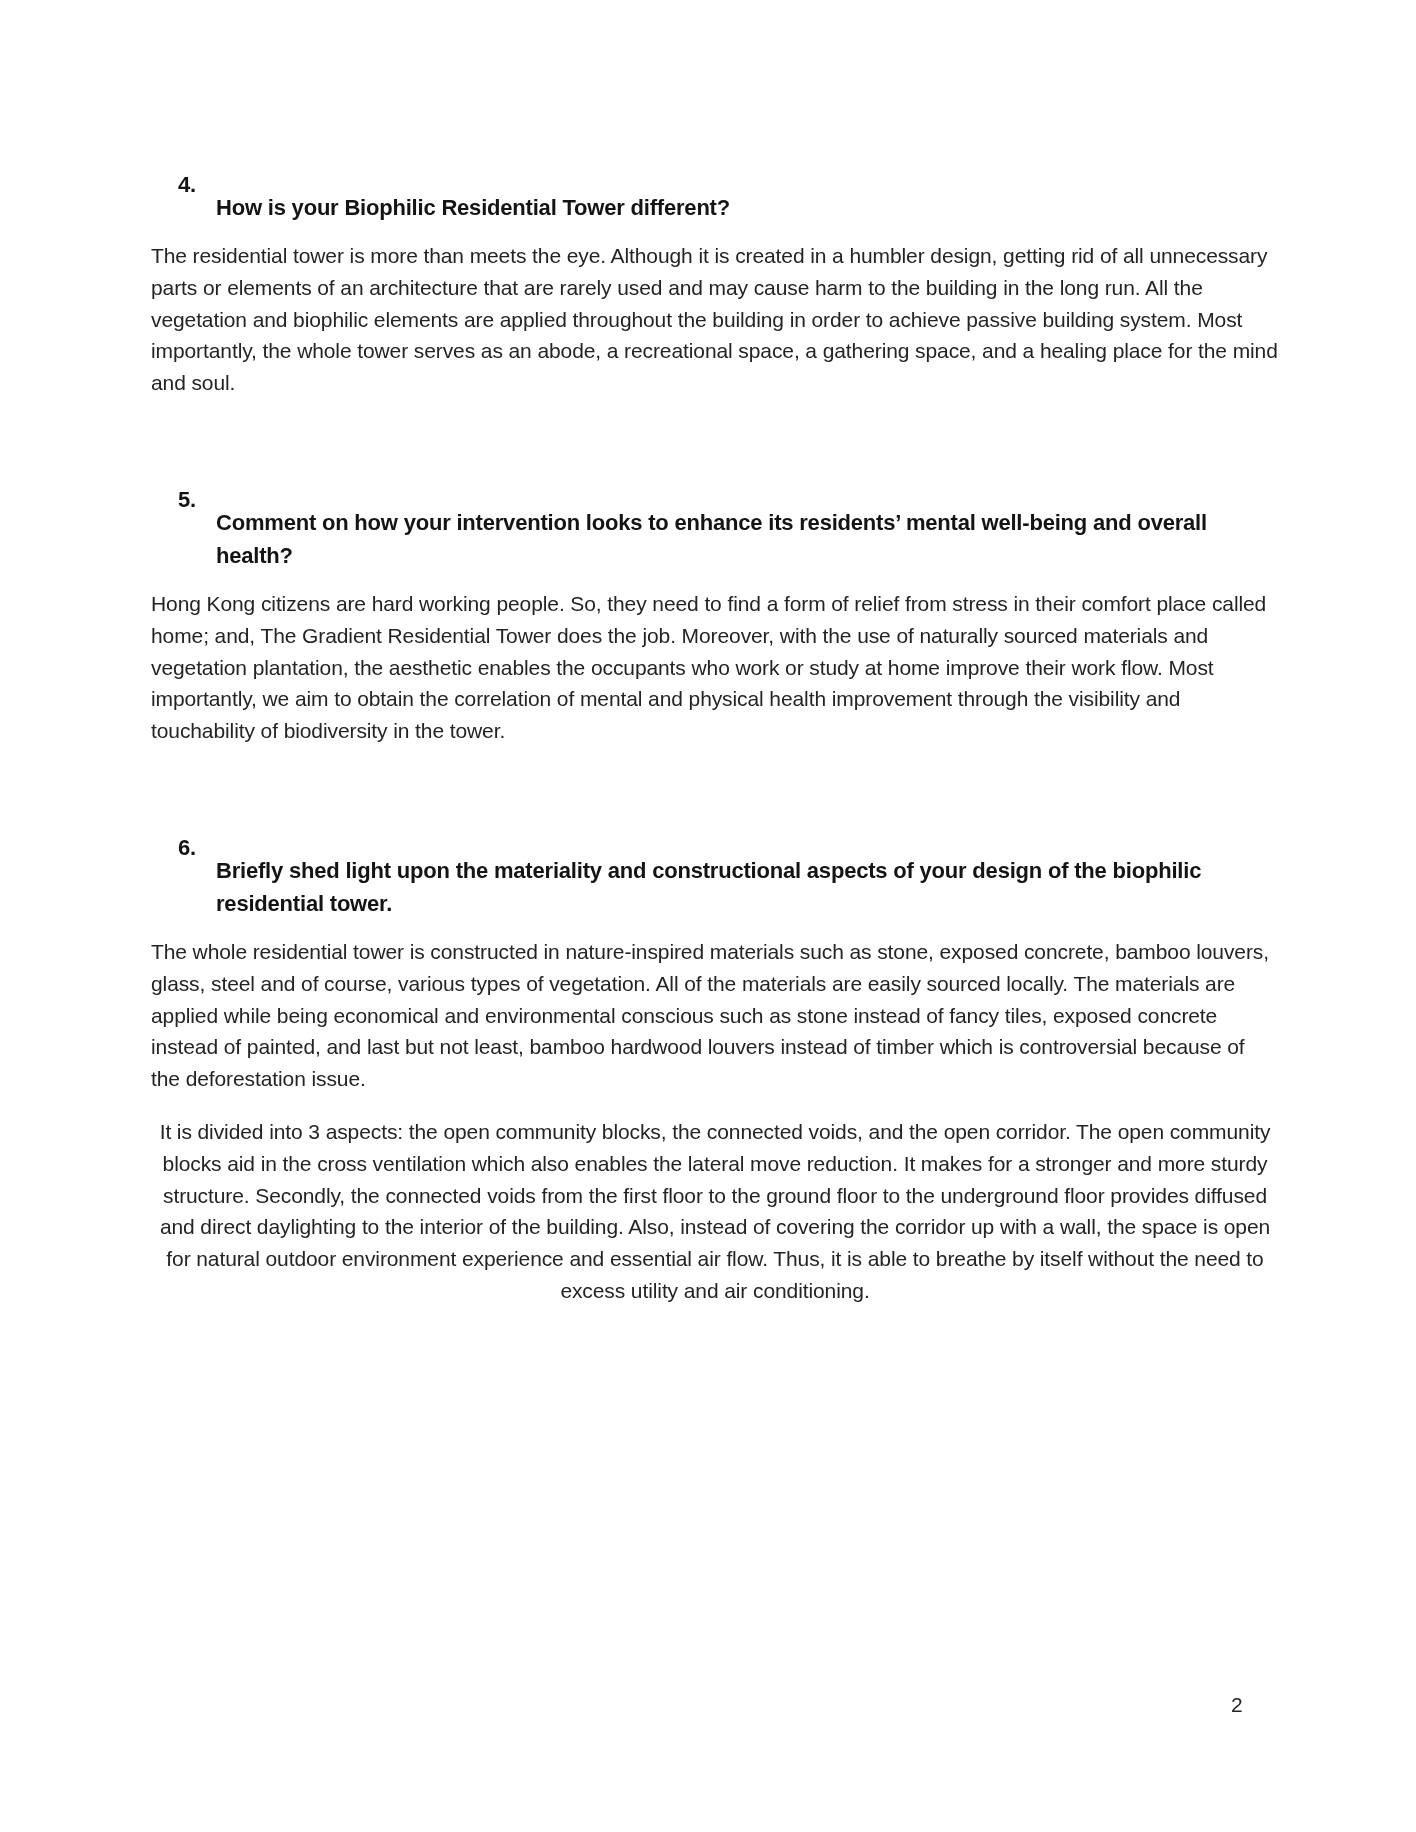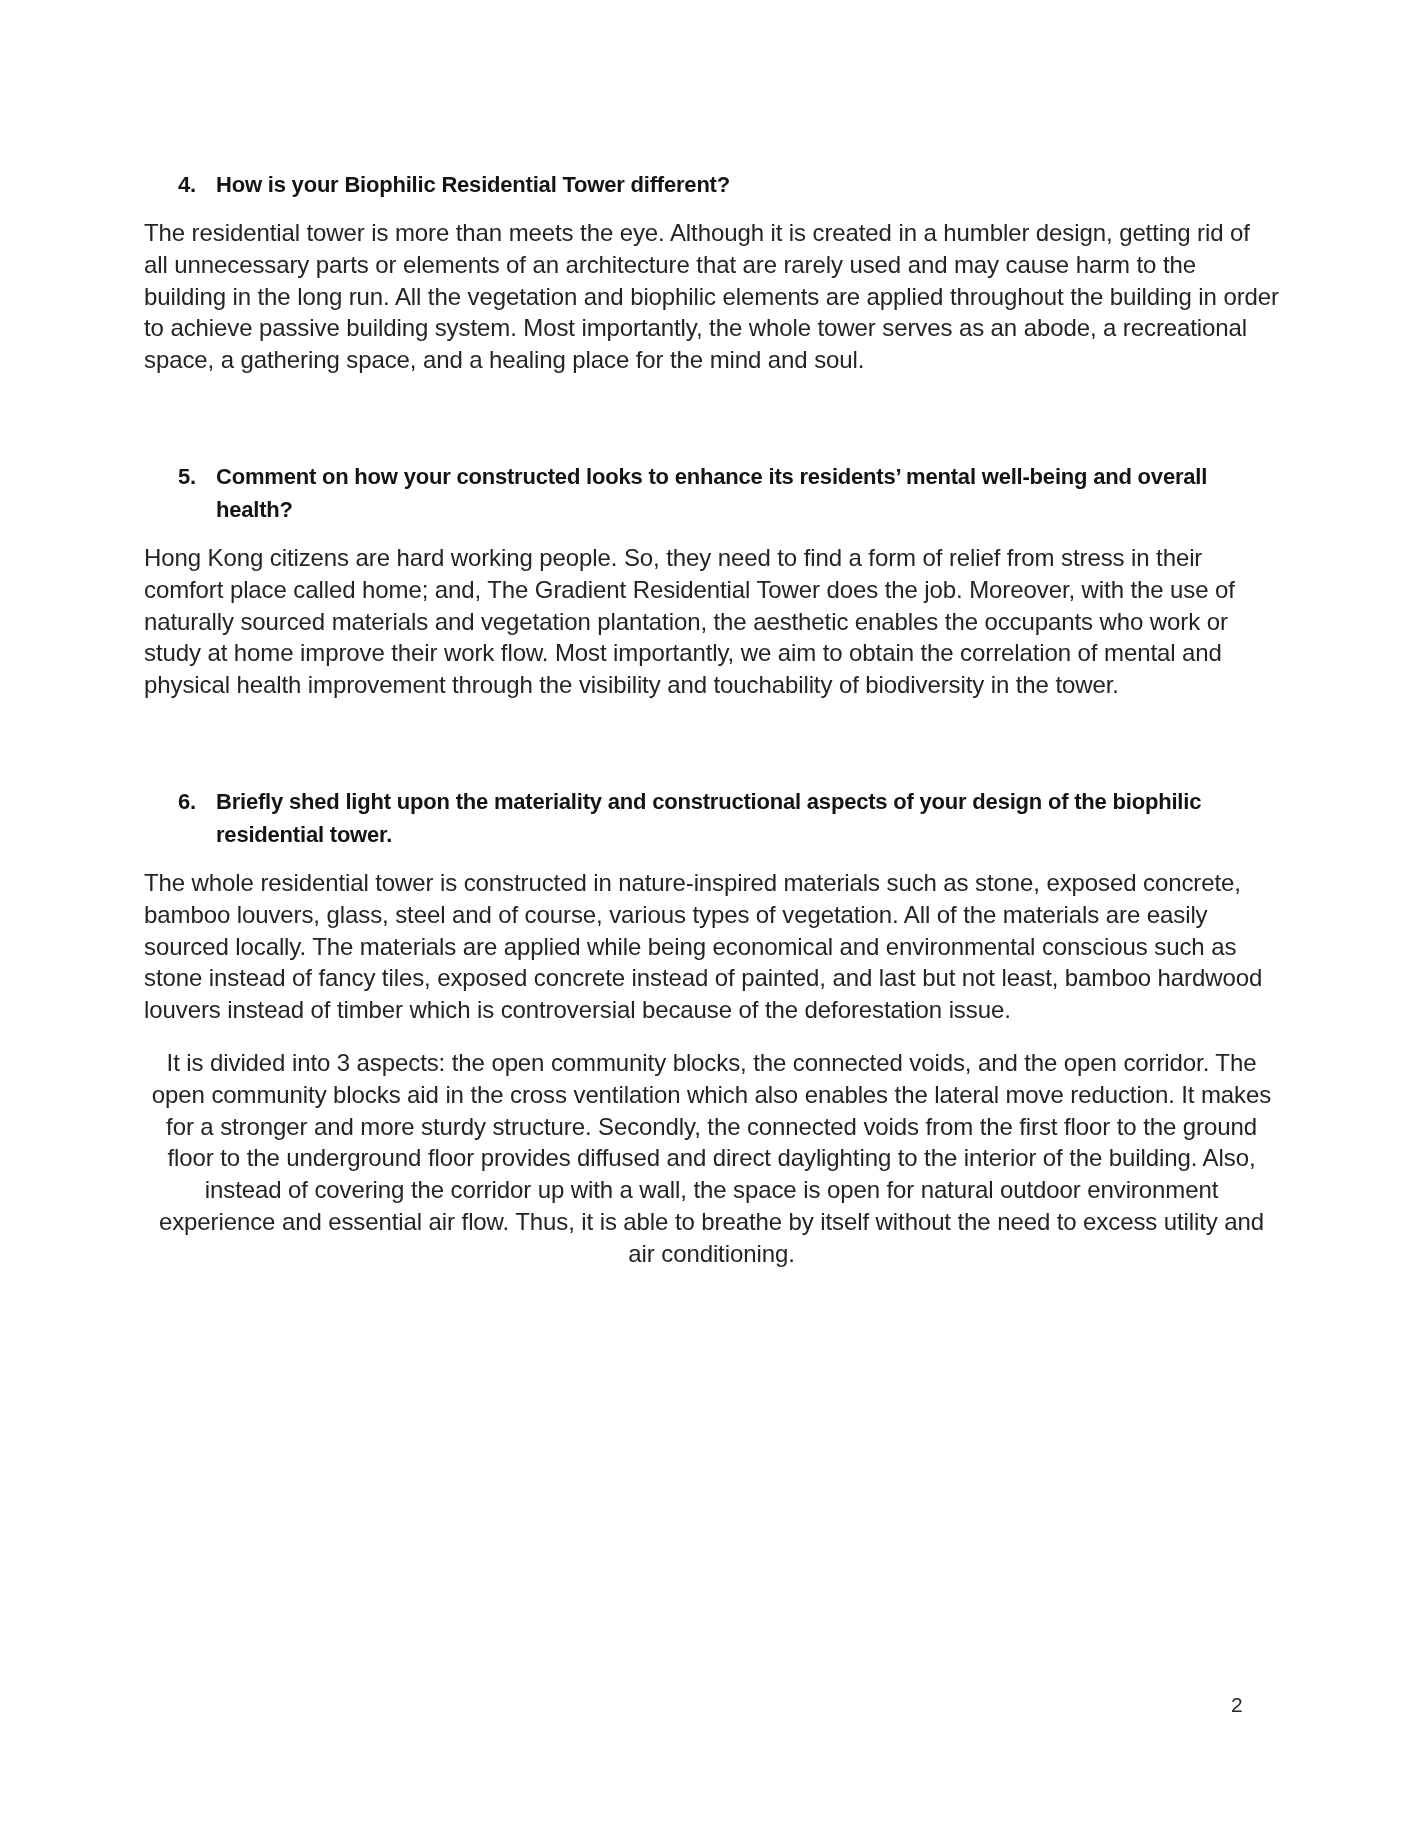--- a/index.html
+++ b/index.html
@@ -37,24 +37,25 @@
     font-weight: 700;
     letter-spacing: -0.2px;
     color: #141414;
   }
   h2.heading .num {
     flex: 0 0 auto;
     width: 38px;
   }
   h2.heading .htext {
     flex: 1 1 auto;
+    margin-top: 23px;
   }
   p.para {
-    margin: 16px 0 0 1px;
-    font-size: 24px;
+    margin: 16px 0 0 8px;
+    font-size: 21px;
     line-height: 31.8px;
     letter-spacing: -0.1px;
     color: #242424;
   }
   p.para + p.para { margin-top: 21px; text-align: center; }
   .page-number {
     position: absolute;
     left: 1231px;
     top: 1692px;
     font-size: 21px;
@@ -72,21 +73,21 @@
       <h2 class="heading">
         <span class="num">4.</span>
         <span class="htext">How is your Biophilic Residential Tower different?</span>
       </h2>
       <p class="para">The residential tower is more than meets the eye. Although it is created in a humbler design, getting rid of all unnecessary parts or elements of an architecture that are rarely used and may cause harm to the building in the long run. All the vegetation and biophilic elements are applied throughout the building in order to achieve passive building system. Most importantly, the whole tower serves as an abode, a recreational space, a gathering space, and a healing place for the mind and soul.</p>
     </section>
 
     <section class="qa">
       <h2 class="heading">
         <span class="num">5.</span>
-        <span class="htext">Comment on how your constructed looks to enhance its residents’ mental well-being and overall health?</span>
+        <span class="htext">Comment on how your intervention looks to enhance its residents’ mental well-being and overall health?</span>
       </h2>
       <p class="para">Hong Kong citizens are hard working people. So, they need to find a form of relief from stress in their comfort place called home; and, The Gradient Residential Tower does the job. Moreover, with the use of naturally sourced materials and vegetation plantation, the aesthetic enables the occupants who work or study at home improve their work flow. Most importantly, we aim to obtain the correlation of mental and physical health improvement through the visibility and touchability of biodiversity in the tower.</p>
     </section>
 
     <section class="qa">
       <h2 class="heading">
         <span class="num">6.</span>
         <span class="htext">Briefly shed light upon the materiality and constructional aspects of your design of the biophilic residential tower.</span>
       </h2>
       <p class="para">The whole residential tower is constructed in nature-inspired materials such as stone, exposed concrete, bamboo louvers, glass, steel and of course, various types of vegetation. All of the materials are easily sourced locally. The materials are applied while being economical and environmental conscious such as stone instead of fancy tiles, exposed concrete instead of painted, and last but not least, bamboo hardwood louvers instead of timber which is controversial because of the deforestation issue.</p>

